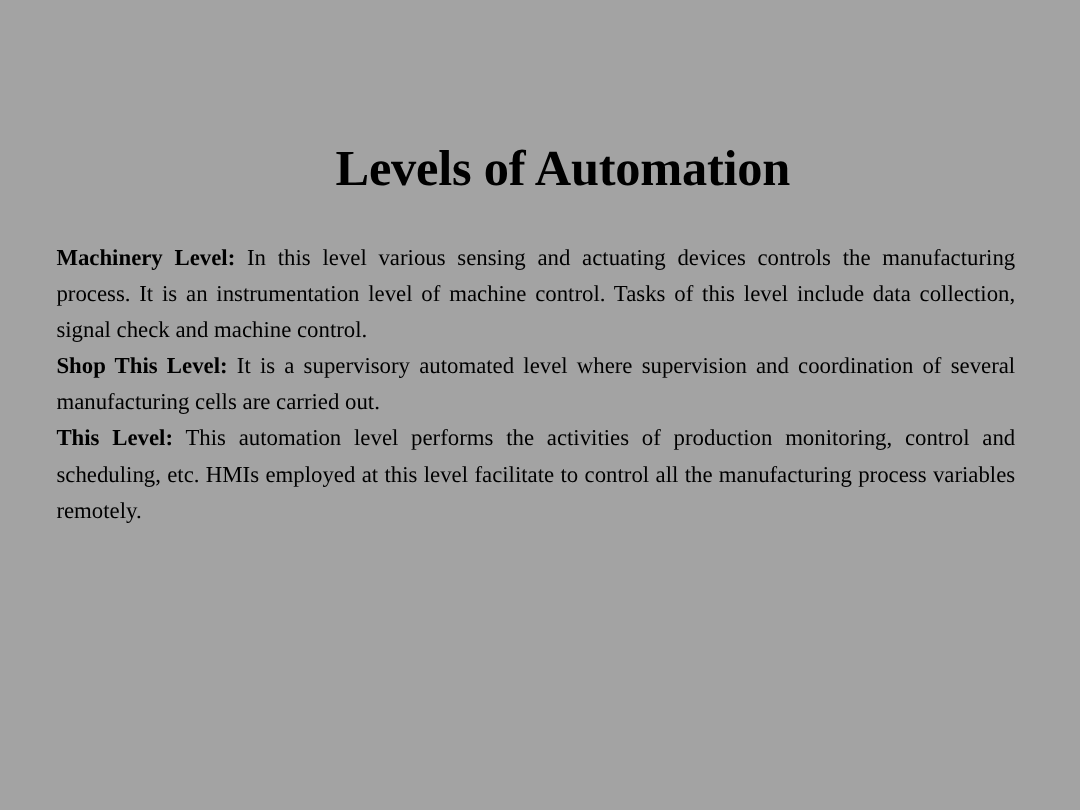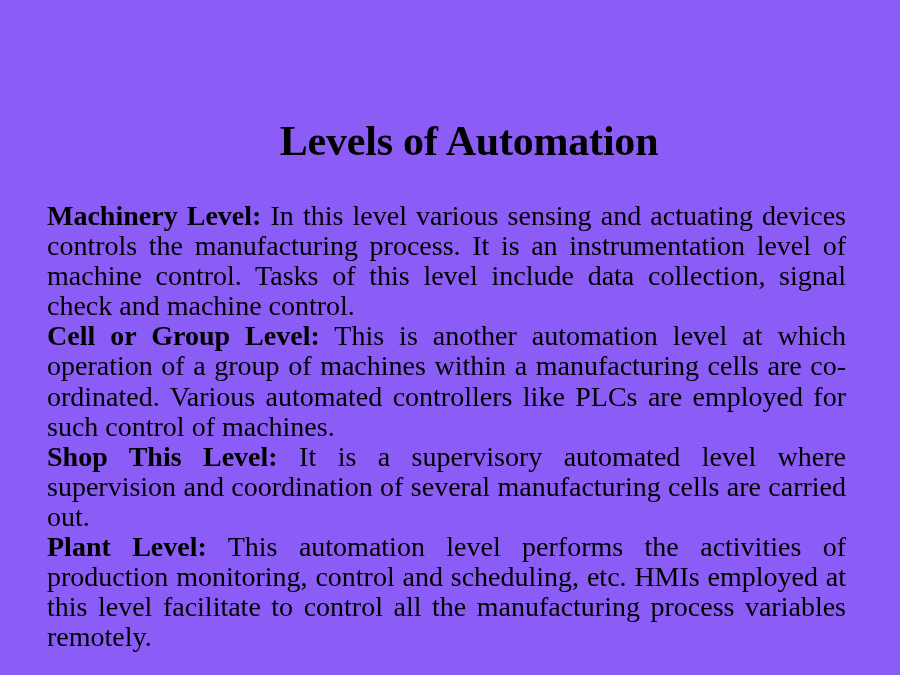--- a/index.html
+++ b/index.html
@@ -4,21 +4,21 @@
   <style>
     html, body {
       margin: 0;
       padding: 0;
       background: #ffffff;
     }
     .slide {
       position: relative;
       width: 900px;
       height: 675px;
-      background: #8b5cf6;
+      background: #a3a3a3;
       overflow: hidden;
       font-family: "Liberation Serif", "DejaVu Serif", serif;
       color: #000000;
     }
     .title {
       position: absolute;
       top: 113px;
       left: 0;
       width: 938px;
       text-align: center;
@@ -26,37 +26,36 @@
       font-weight: bold;
       line-height: 56px;
       margin: 0;
       letter-spacing: -0.2px;
     }
     .body {
       position: absolute;
       top: 201px;
       left: 47px;
       width: 799px;
-      font-size: 28px;
+      font-size: 19px;
       line-height: 30.1px;
     }
     .section {
       margin: 0;
       text-align: justify;
       text-align-last: left;
     }
     .section .term {
       font-weight: bold;
     }
   </style>
 </head>
 <body>
 
 <div class="slide">
   <h1 class="title">Levels of Automation</h1>
 
   <div class="body">
     <p class="section"><span class="term">Machinery Level:</span><span> In this level various sensing and actuating devices controls the manufacturing process. It is an instrumentation level of machine control. Tasks of this level include data collection, signal check and machine control.</span></p>
-    <p class="section"><span class="term">Cell or Group Level:</span><span> This is another automation level at which operation of a group of machines within a manufacturing cells are co-ordinated. Various automated controllers like PLCs are employed for such control of machines.</span></p>
     <p class="section"><span class="term">Shop This Level:</span><span> It is a supervisory automated level where supervision and coordination of several manufacturing cells are carried out.</span></p>
-    <p class="section"><span class="term">Plant Level:</span><span> This automation level performs the activities of production monitoring, control and scheduling, etc. HMIs employed at this level facilitate to control all the manufacturing process variables remotely.</span></p>
+    <p class="section"><span class="term">This Level:</span><span> This automation level performs the activities of production monitoring, control and scheduling, etc. HMIs employed at this level facilitate to control all the manufacturing process variables remotely.</span></p>
   </div>
 </div>
 
 </body></html>

